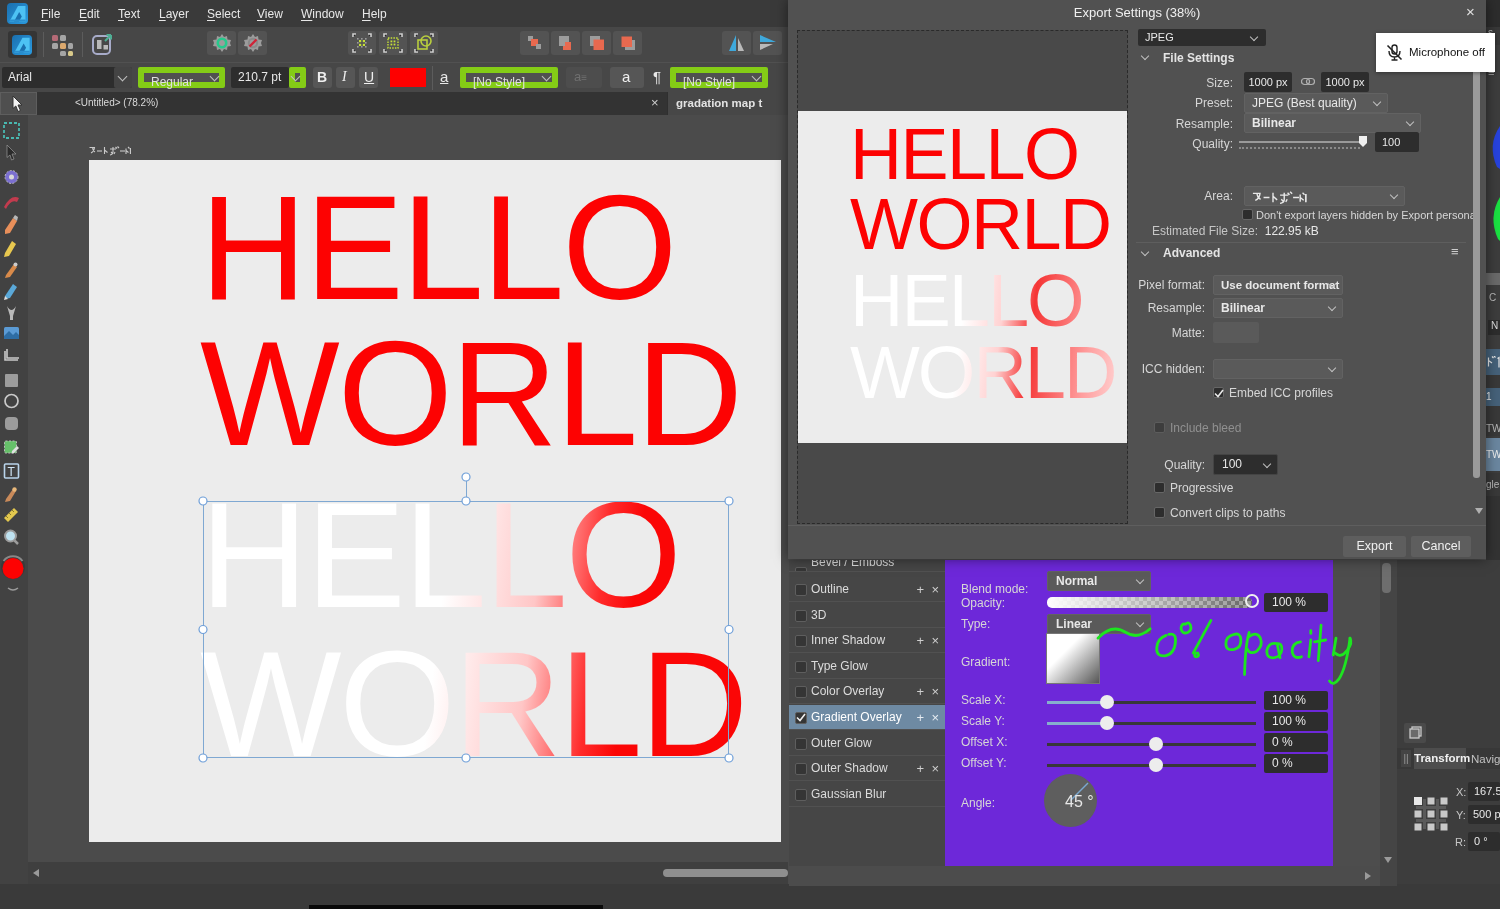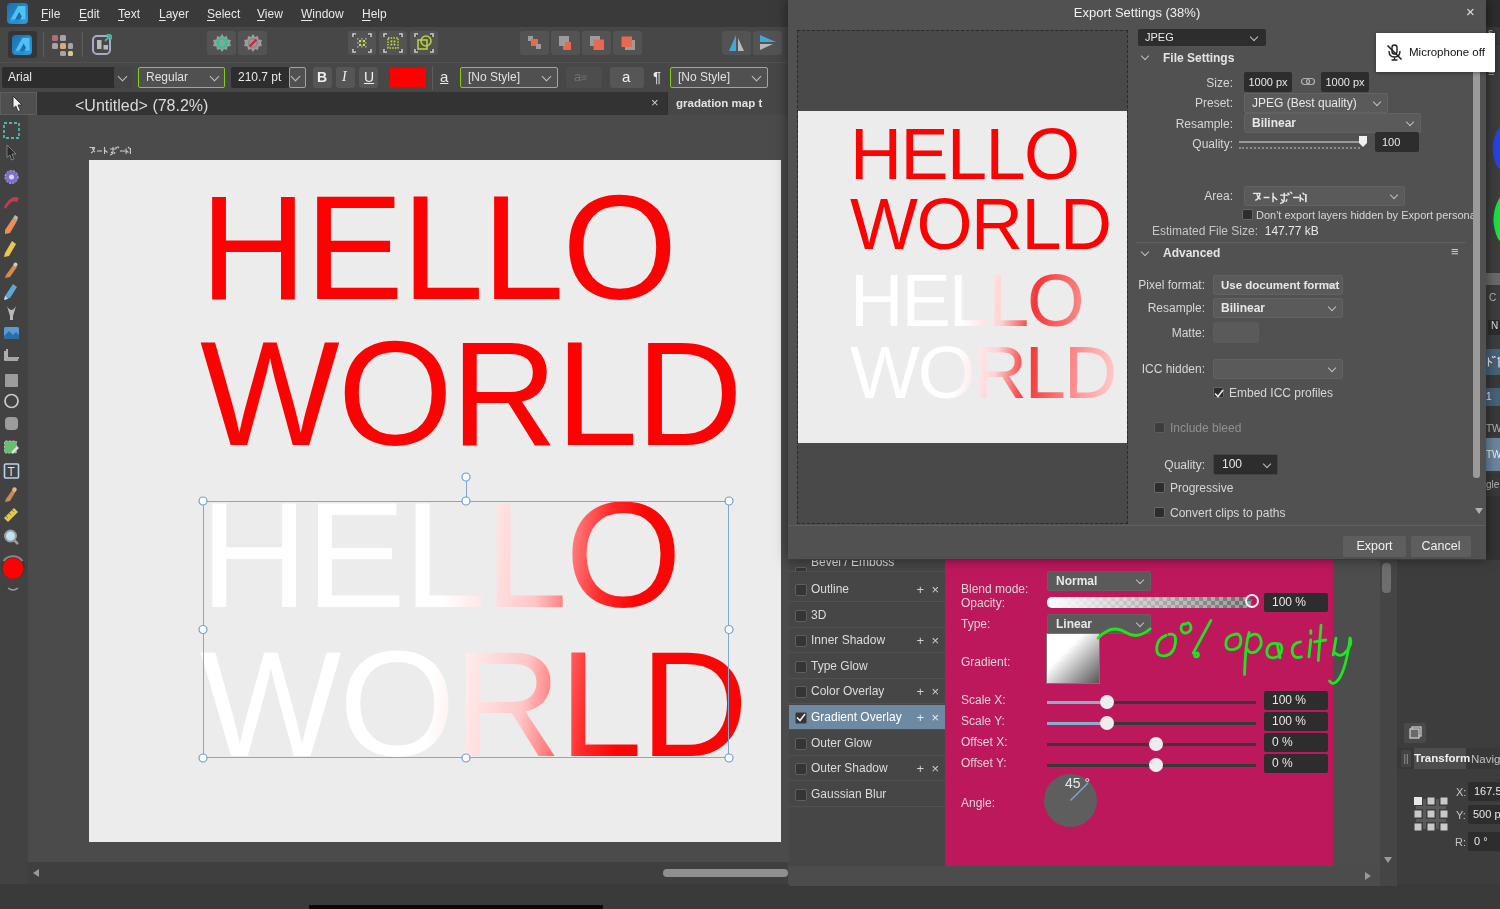--- a/index.html
+++ b/index.html
@@ -5,36 +5,36 @@
 html,body{width:1500px;height:909px;overflow:hidden;background:#4b4b4b;font-family:"Liberation Sans",sans-serif}
 .abs{position:absolute}
 .menubar{left:0;top:0;width:1500px;height:27px;background:#3a3a3a}
 .menu{position:absolute;top:7px;font-size:12px;color:#e8e8e8}
 .menu u{text-decoration:underline;text-underline-offset:2px}
 .toolbar{left:0;top:27px;width:788px;height:35px;background:#474747}
 .tbtn{position:absolute;background:#535353;border-radius:3px}
 .sep{position:absolute;width:1px;background:#5c5c5c}
 .texttb{left:0;top:62px;width:788px;height:30px;background:#474747;border-top:1px solid #515151}
 .field{position:absolute;background:#2d2d2d;border-radius:2px;color:#e8e8e8;font-size:12px}
-.drop2{position:absolute;background:#505050;border-radius:2px;color:#e0e0e0;font-size:12px;border:1px solid #84cc16}
+.drop2{position:absolute;background:#505050;border-radius:2px;color:#e0e0e0;font-size:12px;border:6px solid #84cc16}
 .chev{position:absolute;width:7px;height:7px;border-right:1.5px solid #c0c0c0;border-bottom:1.5px solid #c0c0c0;transform:rotate(45deg)}
 .tabbar{left:0;top:92px;width:1500px;height:23px;background:#2f2f2f}
 .tools{left:0;top:115px;width:28px;height:769px;background:#424242}
 .canvas{left:28px;top:115px;width:760px;height:747px;background:#4b4b4b;overflow:hidden}
 .artboard{position:absolute;left:61px;top:45px;width:692px;height:682px;background:#ececec}
 .hscroll{left:28px;top:862px;width:760px;height:22px;background:#3f3f3f}
 .status{left:0;top:884px;width:1500px;height:25px;background:#3a3a3a;color:#c8c8c8;font-size:10.5px}
 .gtext{background:linear-gradient(97deg,#fff 44%,#ffc6c6 60%,#ff2b2b 71%,#fb0606 77%);-webkit-background-clip:text;background-clip:text;color:transparent}
 .pgtext{background:linear-gradient(97deg,#fff 42%,#ffd2d2 56%,#f53535 67%,#ff9f9f 88%,#ffd0d0 100%);-webkit-background-clip:text;background-clip:text;color:transparent}
 .dlg{left:788px;top:0;width:698px;height:559px;background:#515151;box-shadow:0 0 12px rgba(0,0,0,.5)}
 .lbl{position:absolute;color:#d6d6d6;font-size:12px;text-align:right}
 .lblL{position:absolute;color:#d6d6d6;font-size:12px}
 .ddl{position:absolute;background:#5a5a5a;border:1px solid #626262;border-radius:2px;color:#e8e8e8;font-size:12px;white-space:nowrap;overflow:hidden}
 .cbx{position:absolute;width:11px;height:11px;background:#2d2d2d;border:1px solid #666;border-radius:2px}
-.fx{left:789px;top:560px;width:608px;height:326px;background:#be185d}
+.fx{left:789px;top:560px;width:608px;height:326px;background:#6d28d9}
 .fxrow{position:absolute;left:0;width:156px;height:25px;border-bottom:1px solid #515151;background:#464646;color:#dcdcdc;font-size:12px;padding-left:22px;line-height:25px}
 .fxrow::before{content:"";position:absolute;left:6px;top:7px;width:10px;height:10px;background:#353535;border:1px solid #5e5e5e;border-radius:2px}
 .fxpm{position:absolute;right:6px;top:0;color:#cfcfcf;font-size:13px}
 .rpanel{left:1397px;top:560px;width:103px;height:324px;background:#3d3d3d}
 .sliver{left:1486px;top:0;width:14px;height:560px;background:#3d3d3d}
 .mic{left:1376px;top:33px;width:119px;height:39px;background:#fff;box-shadow:0 1px 4px rgba(0,0,0,.4)}
 .vthumb{position:absolute;background:#9a9a9a;border-radius:3px}
 .tri{position:absolute;width:0;height:0}
 </style></head>
 <body>
@@ -204,21 +204,21 @@
  <span class="abs" style="left:653px;top:5px;font-size:15px;color:#e8e8e8">¶</span>
  <div class="drop2" style="left:670px;top:4px;width:98px;height:21px;line-height:19px;padding-left:7px">[No Style]</div>
  <div class="chev" style="left:753px;top:10px"></div>
 </div>
 <div class="abs tabbar" id="tabbar">
  <div class="abs" style="left:0;top:0;width:37px;height:23px;background:#4f4f4f;border:1px solid #5e5e5e"></div>
  <svg class="abs" style="left:10px;top:3px" width="16" height="17" viewBox="0 0 16 17">
       <path d="M3 1 L12 10 L8 10 L10.5 15.5 L8 16.5 L5.8 11 L3 13.5 Z" fill="#f2f2f2" stroke="#333" stroke-width="1"></path>
     </svg>
  <div class="abs" style="left:37px;top:0;width:630px;height:23px;background:#333333"></div>
- <span class="abs" style="left:75px;top:5px;font-size:16px;color:#dadada">&lt;Untitled&gt; (78.2%)</span>
+ <span class="abs" style="left:75px;top:5px;font-size:10px;color:#dadada">&lt;Untitled&gt; (78.2%)</span>
  <span class="abs" style="left:651px;top:3px;font-size:13px;color:#cfcfcf">×</span>
  <div class="abs" style="left:668px;top:0;width:832px;height:23px;background:#474747"></div>
  <span class="abs" style="left:676px;top:5px;font-size:11.5px;color:#e2e2e2;font-weight:bold">gradation map t</span>
 </div>
 <div class="abs canvas" id="canvas">
  <span class="abs" style="left:61px;top:31px;font-size:9px;color:#c9c9c9;letter-spacing:.5px"><svg width="42" height="10" viewBox="0 0 42 10">
         <g stroke="#c9c9c9" stroke-width="1.1" fill="none">
           <path d="M0.5 1.5 h5 q-0.5 4 -3.5 5.5 M3.5 1.5 q0 3 2.5 4.5"></path>
           <path d="M8 5 h5"></path>
           <path d="M15.5 1 v7 M15.5 4 l3 2.5"></path>
@@ -338,21 +338,21 @@
  <div class="field" style="left:475px;top:173px;width:64px;height:19px;line-height:19px;padding-left:8px">0 %</div>
  <span class="lblL" style="left:172px;top:196px">Offset Y:</span>
  <div class="abs" style="left:258px;top:204px;width:209px;height:3px;background:#383838"></div>
  <div class="abs" style="left:360px;top:198px;width:14px;height:14px;border-radius:50%;background:#ededed"></div>
  <div class="field" style="left:475px;top:194px;width:64px;height:19px;line-height:19px;padding-left:8px">0 %</div>
  <span class="lblL" style="left:172px;top:236px">Angle:</span>
  <div class="abs" style="left:255px;top:214px;width:53px;height:53px;border-radius:50%;background:#5e5e5e"></div>
  <svg class="abs" style="left:255px;top:214px" width="53" height="53">
       <line x1="26.5" y1="26.5" x2="44" y2="9" stroke="#7aa7d0" stroke-width="1.5"></line>
     </svg>
- <span class="abs" style="left:276px;top:215px;font-size:14px;color:#e8e8e8">45 °</span>
+ <span class="abs" style="left:276px;top:233px;font-size:16px;color:#e8e8e8">45 °</span>
  <div class="abs" style="left:544px;top:0;width:47px;height:326px;background:#4d4d4d"></div>
     <div class="abs" style="left:591px;top:0;width:17px;height:326px;background:#454545"></div>
  <div class="abs" style="left:593px;top:3px;width:9px;height:30px;border-radius:4px;background:#6e6e6e"></div>
  <div class="tri" style="left:595px;top:297px;border-left:4px solid transparent;border-right:4px solid transparent;border-top:6px solid #9a9a9a"></div>
  <div class="abs" style="left:0;top:306px;width:591px;height:20px;background:#4c4c4c"></div>
  <div class="tri" style="left:576px;top:312px;border-top:4px solid transparent;border-bottom:4px solid transparent;border-left:6px solid #9a9a9a"></div>
  <svg class="abs" style="left:1099px;top:621px" width="0" height="0"></svg>
 </div>
 <svg class="abs" style="left:1088px;top:612px;pointer-events:none;z-index:5" width="272" height="84" viewBox="0 0 290 90">
  <g fill="none" stroke="#1de520" stroke-width="3" stroke-linecap="round">
@@ -488,21 +488,21 @@
           <path d="M23.5 3.5 h7 M27 1.5 v6 q0 2.5 -3.5 3 M24.5 7 l1.8 1.8 M29.5 7 l-1.2 2.2 M29.8 1.5 l1.7 1.7 M32 0.7 l1.7 1.7"></path>
           <path d="M34.5 5.5 h5"></path>
           <path d="M40.5 3 v6 M40.5 5.5 l3 2.3 M42.5 1.5 l1.7 1.7"></path>
           <path d="M45.3 2.5 v7" stroke-width="1.4"></path>
         </g>
       </svg>
  </div>
  <div class="chev" style="left:603px;top:192px;width:6px;height:6px"></div>
  <div class="cbx" style="left:454px;top:209px"></div>
  <span class="lblL" style="left:468px;top:209px;font-size:11px;white-space:nowrap">Don't export layers hidden by Export persona</span>
- <span class="lblL" style="left:364px;top:224px;color:#c6c6c6">Estimated File Size:&nbsp; <span style="color:#e8e8e8">147.77 kB</span></span>
+ <span class="lblL" style="left:364px;top:224px;color:#c6c6c6">Estimated File Size:&nbsp; <span style="color:#e8e8e8">122.95 kB</span></span>
  <div class="abs" style="left:348px;top:242px;width:330px;height:1px;background:#5e5e5e"></div>
  <div class="chev" style="left:354px;top:249px;width:6px;height:6px"></div>
  <span class="abs" style="left:375px;top:246px;font-size:12px;font-weight:bold;color:#e4e4e4">Advanced</span>
  <span class="abs" style="left:663px;top:244px;font-size:13px;color:#cdcdcd">≡</span>
  <span class="lbl" style="left:317px;top:278px;width:100px">Pixel format:</span>
  <div class="ddl" style="left:425px;top:275px;width:130px;height:20px;line-height:18px;padding-left:7px;font-weight:bold;font-size:11.5px">Use document format</div>
  <div class="chev" style="left:541px;top:281px;width:6px;height:6px"></div>
  <span class="lbl" style="left:317px;top:301px;width:100px">Resample:</span>
  <div class="ddl" style="left:425px;top:298px;width:130px;height:20px;line-height:18px;padding-left:7px;font-weight:bold">Bilinear</div>
  <div class="chev" style="left:541px;top:304px;width:6px;height:6px"></div>

